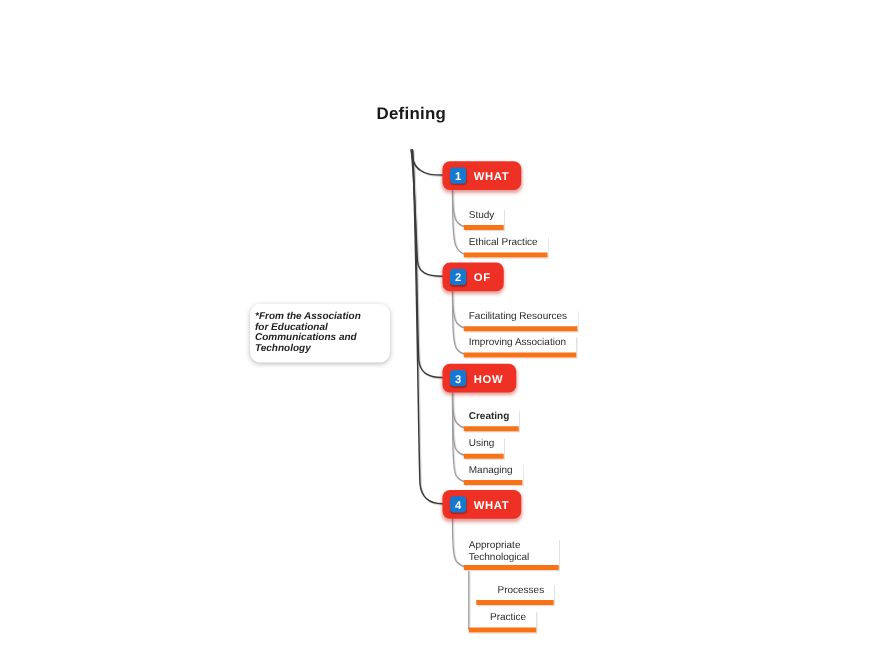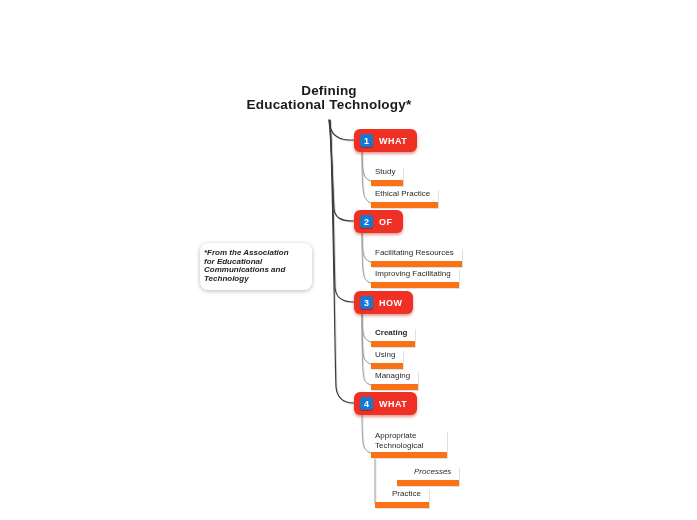--- a/index.html
+++ b/index.html
@@ -53,21 +53,21 @@
     box-shadow:0 1px 1px rgba(0,0,0,.3);
   }
   .nlabel {
     color:#ffffff; font-size:9px; font-weight:bold; letter-spacing:.5px;
   }
 
   .child {
     position:absolute;
     font-size:8px; line-height:10px; color:#2a2a2a;
     padding:0 8px 3px 4px;
-    border-bottom:6px solid #f97316;
+    border-bottom:4px solid #f97316;
     box-shadow:1px 1px 0 0 #e0e0e0;
     white-space:nowrap;
     cursor:pointer;
   }
   .child.two-line {
     white-space:pre-line;
     line-height:9.5px;
     width:64px;
     padding-bottom:2px;
   }
@@ -99,21 +99,20 @@
       </g>
     </defs>
     <use href="#rootBranches" transform="translate(1,1)" stroke="#d6d6d6"></use>
     <use href="#childBranches" transform="translate(1,1)" stroke="#e2e2e2"></use>
     <use href="#rootBranches" stroke="#3b3b3b"></use>
     <use href="#childBranches" stroke="#9b9b9b"></use>
   </svg>
 
   <div class="title">
     <div>Defining</div>
-    <div>Educational Technology*</div>
   </div>
 
   <div class="note">
     <div class="note-text">*From the Association
 for Educational
 Communications and
 Technology</div>
   </div>
 
   <div class="node" style="left:354px; top:129px;">
@@ -121,32 +120,32 @@
     <span class="nlabel">WHAT</span>
   </div>
   <div class="child" style="left:371px; top:167px;">Study</div>
   <div class="child" style="left:371px; top:189px;">Ethical Practice</div>
 
   <div class="node" style="left:354px; top:210px;">
     <span class="badge">2</span>
     <span class="nlabel">OF</span>
   </div>
   <div class="child" style="left:371px; top:248px;">Facilitating Resources</div>
-  <div class="child" style="left:371px; top:269px;">Improving Facilitating</div>
+  <div class="child" style="left:371px; top:269px;">Improving Association</div>
 
   <div class="node" style="left:354px; top:291px;">
     <span class="badge">3</span>
     <span class="nlabel">HOW</span>
   </div>
   <div class="child" style="left:371px; top:328px;font-weight:bold;">Creating</div>
   <div class="child" style="left:371px; top:350px;">Using</div>
   <div class="child" style="left:371px; top:371px;">Managing</div>
 
   <div class="node" style="left:354px; top:392px;">
     <span class="badge">4</span>
     <span class="nlabel">WHAT</span>
   </div>
   <div class="child two-line" style="left:371px; top:431px;">Appropriate
 Technological</div>
-  <div class="child grandchild" style="left:397px; top:467px;font-style:italic;">Processes</div>
+  <div class="child grandchild" style="left:381px; top:467px;">Processes</div>
   <div class="child grandchild" style="left:375px; top:489px;">Practice</div>
 
 </div>
 
 </body></html>

